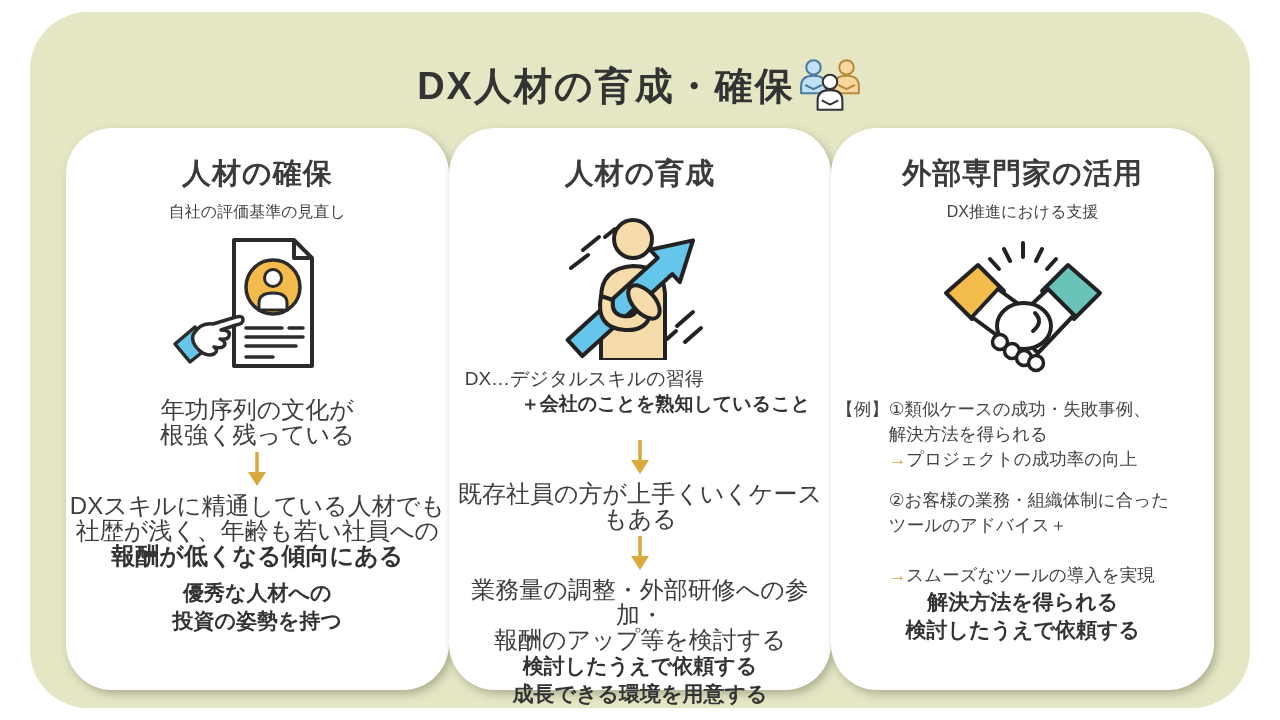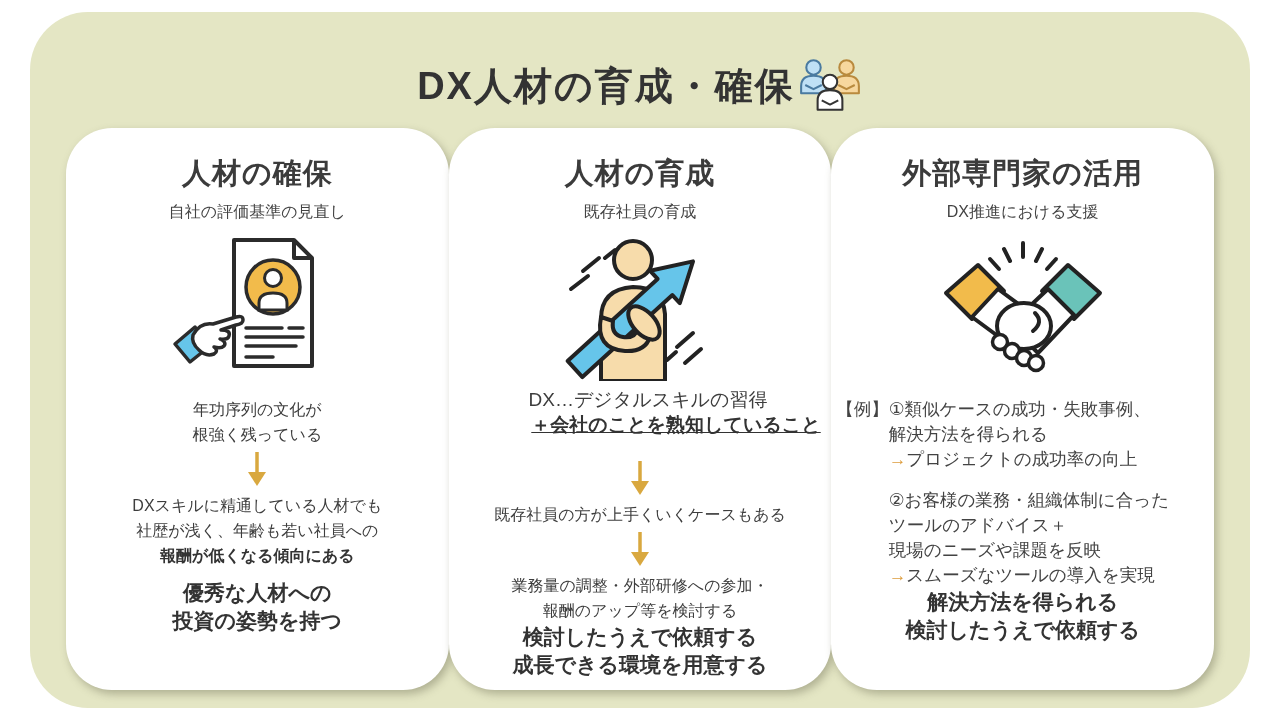--- a/index.html
+++ b/index.html
@@ -25,23 +25,23 @@
     display:flex;justify-content:space-between;
   }
   .card{
     width:394px;height:562px;background:#ffffff;border-radius:46px;
     box-sizing:border-box;display:flex;flex-direction:column;align-items:center;
     padding:26px 0 20px;box-shadow:3px 4px 8px rgba(95,95,70,0.40);
   }
   .card-title{margin:0 0 8px;font-size:29px;font-weight:bold;color:#3b3b3b;letter-spacing:1px;}
   .card-subtitle{margin:0;font-size:16px;color:#434343;}
   .icon-wrap{height:162px;display:flex;align-items:center;justify-content:center;margin:6px 0 2px;}
-  .body-block{font-size:16px;line-height:25px;text-align:center;margin:4px 0 0;}
-  .left-block{align-self:stretch;text-align:center;font-size:19px;line-height:25px;padding-left:16px;margin-top:4px;}
-  .indent{padding-left:56px;text-decoration:underline;}
+  .body-block{font-size:24px;line-height:25px;text-align:center;margin:4px 0 0;}
+  .left-block{align-self:stretch;text-align:left;font-size:19px;line-height:25px;padding-left:16px;margin-top:4px;}
+  .indent{padding-left:56px;}
   .bold{font-weight:bold;color:#333333;}
   .down-arrow{margin:5px 0 3px;flex:none;}
   .card-footer{
     margin-top:auto;font-size:21px;line-height:28px;font-weight:bold;
     text-align:center;color:#333333;padding-bottom:14px;
   }
   .example{
     align-self:stretch;display:flex;font-size:17.5px;line-height:25px;
     padding:0 4px 0 5px;margin-top:14px;color:#434343;
   }
@@ -115,21 +115,20 @@
       </p>
 
       <p class="card-footer">
         <span>優秀な人材への</span><br>
         <span>投資の姿勢を持つ</span>
       </p>
     </section>
 
     <section class="card">
       <h2 class="card-title">人材の育成</h2>
-      <p class="card-subtitle">既存社員の育成</p>
 
       <div class="icon-wrap">
         <svg width="170" height="152" viewBox="0 0 170 152" aria-hidden="true">
           <g stroke="#222222" stroke-width="4" stroke-linecap="round">
             <line x1="28" y1="42" x2="44" y2="29"></line>
             <line x1="16" y1="60" x2="33" y2="47"></line>
             <line x1="50" y1="29" x2="60" y2="21"></line>
           </g>
           <circle cx="78" cy="31" r="19" stroke="#222222" stroke-width="4" fill="#f7dcab"></circle>
           <path d="M46 152 L46 90 Q46 60 78 58 Q108 58 110 85 L110 152 Z" stroke="#222222" stroke-width="4" stroke-linejoin="round" fill="#f7dcab"></path>
@@ -207,21 +206,21 @@
         <div class="ex-items">
           <div>
             <span>①類似ケースの成功・失敗事例、</span><br>
             <span>解決方法を得られる</span><br>
             <span class="oarrow">→</span><span>プロジェクトの成功率の向上</span>
           </div>
           <div class="ex-gap"></div>
           <div>
             <span>②お客様の業務・組織体制に合った</span><br>
             <span>ツールのアドバイス＋</span><br>
-            <span>現場のニーズや課題を反映</span><br>
+            <br>
             <span class="oarrow">→</span><span>スムーズなツールの導入を実現</span>
           </div>
         </div>
       </div>
 
       <p class="card-footer">
         <span>解決方法を得られる</span><br>
         <span>検討したうえで依頼する</span>
       </p>
     </section>

